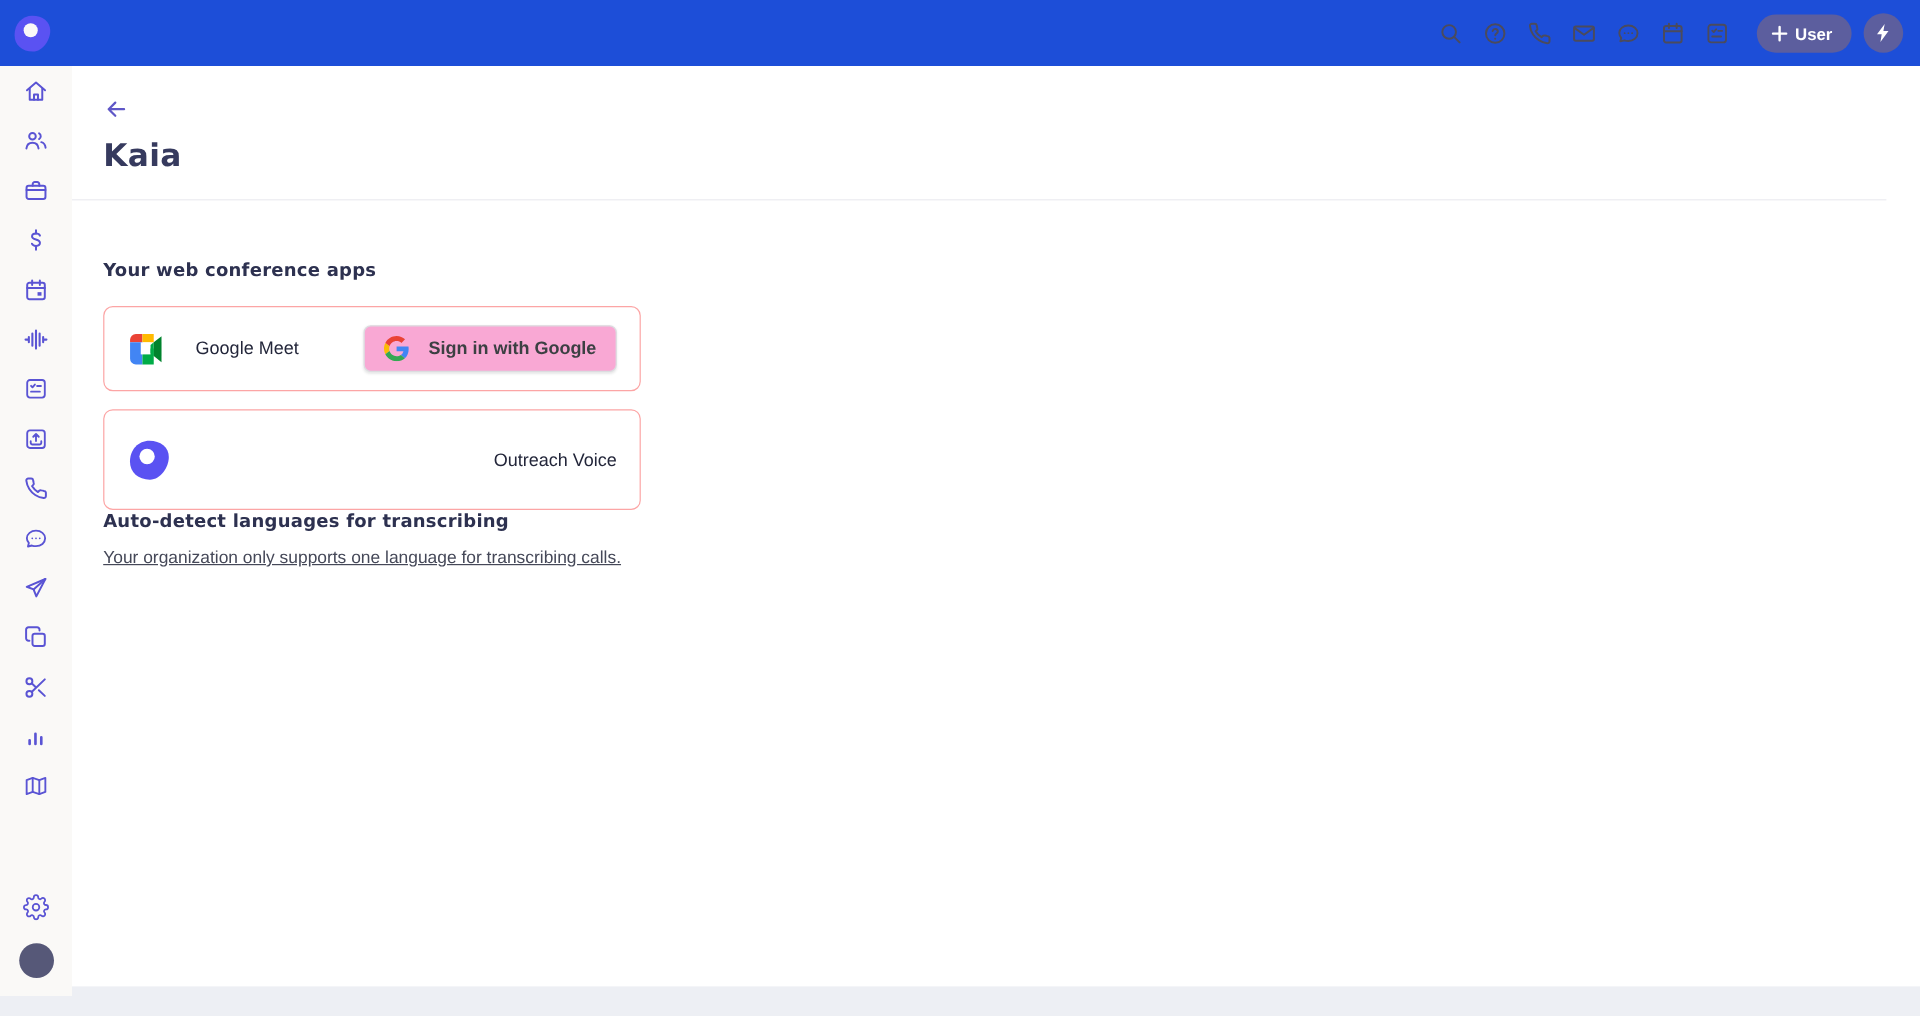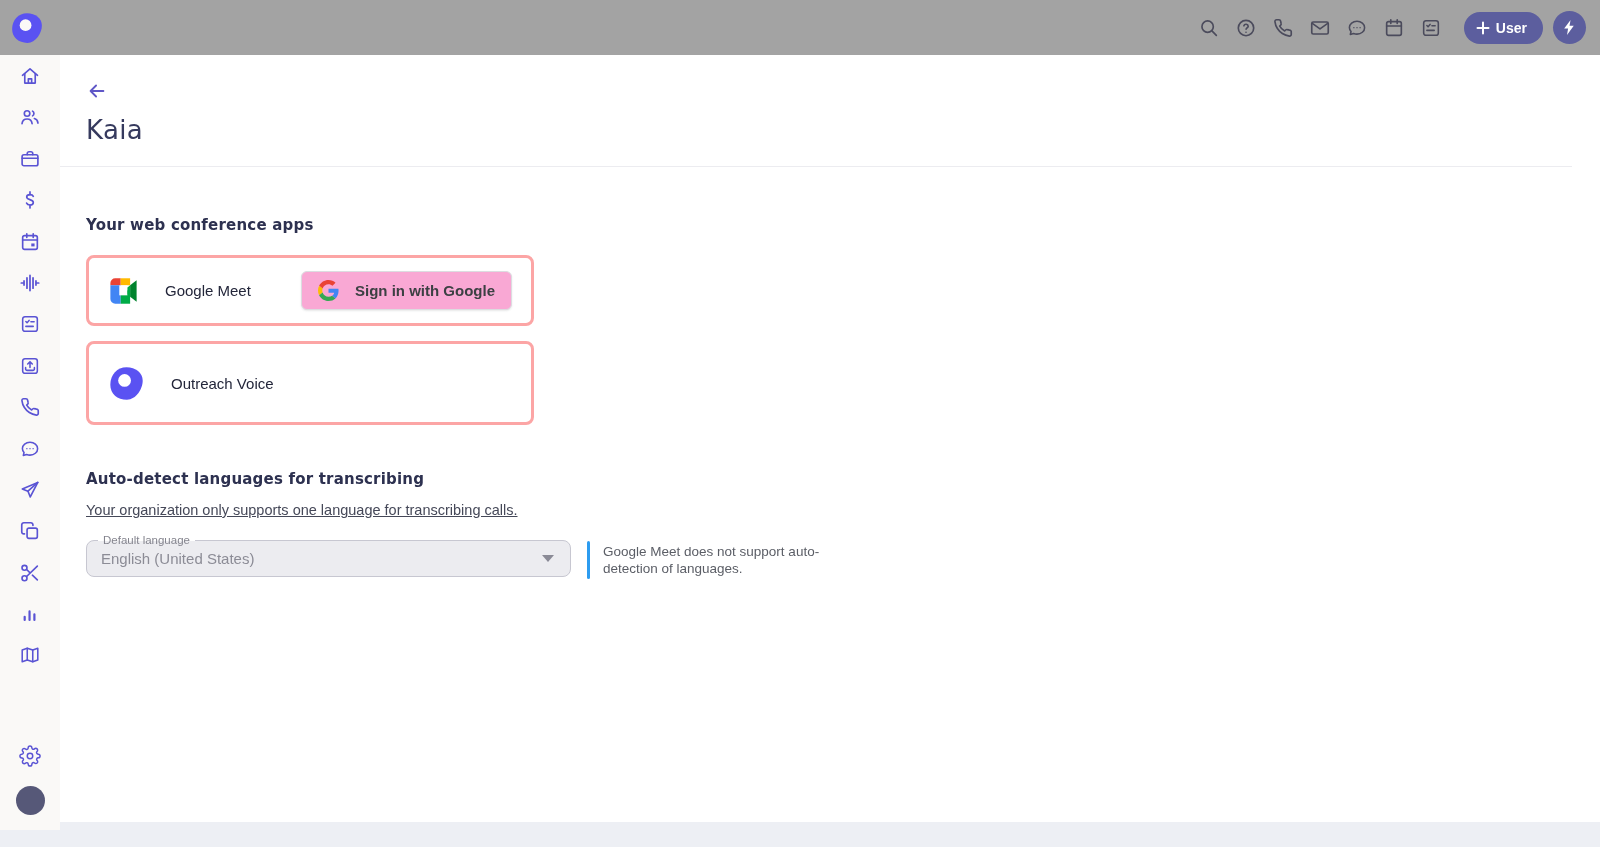--- a/index.html
+++ b/index.html
@@ -1,20 +1,20 @@
 <!DOCTYPE html>
 <html><head>
 <meta charset="utf-8">
 <style>
   * { margin:0; padding:0; box-sizing:border-box; }
   html,body { width:1600px; height:847px; overflow:hidden;
     font-family:"Liberation Sans", sans-serif; background:#edeff4; }
 
   
-  .topbar { height:55px; background:#a3a3a3; display:flex; align-items:center; padding:0 14px 0 9px; }
+  .topbar { height:55px; background:#1d4ed8; display:flex; align-items:center; padding:0 14px 0 9px; }
   .logo { width:36px; height:36px; display:flex; align-items:center; justify-content:center; cursor:pointer; }
   .topbar-spacer { flex:1; }
   .topbar-icons { display:flex; align-items:center; gap:15px; color:#4b4b5c; }
   .tb-icn { width:22px; height:22px; display:block; cursor:pointer; }
   .user-btn { margin-left:22px; height:32px; padding:0 16px 0 12px; border:0; border-radius:16px;
     background:#5c5e9e; color:#fff; font-family:"Liberation Sans",sans-serif; font-size:14px; font-weight:bold;
     display:flex; align-items:center; gap:6px; cursor:pointer; }
   .bolt-btn { margin-left:10px; width:33px; height:33px; border:0; border-radius:50%;
     background:#5c5e9e; display:flex; align-items:center; justify-content:center; cursor:pointer; }
 
@@ -23,38 +23,38 @@
   .sidebar { width:60px; background:#faf9f7; display:flex; flex-direction:column; align-items:center;
     padding:10px 0 15px 0; gap:19.4px; color:#5a54d4; }
   .sb-icn { width:22px; height:22px; display:block; cursor:pointer; flex:none; }
   .sb-gear { margin-top:auto; }
   .avatar { width:29px; height:29px; border-radius:50%; background:#565878; cursor:pointer; flex:none; }
 
   .main { flex:1; background:#fff; height:767px; padding:25px 28px 0 26px; }
 
   
   .back { width:22px; height:22px; color:#5f57c7; cursor:pointer; display:block; }
-  .page-title { margin-top:13px; font-family:"DejaVu Sans",sans-serif; font-size:26px; font-weight:normal;
+  .page-title { margin-top:13px; font-family:"DejaVu Sans",sans-serif; font-size:26px; font-weight:bold;
     color:#363a5e; letter-spacing:.3px; }
   .divider { border:0; border-top:1px solid #ececf0; margin:21px 0 0 -26px; }
 
   
   .sec-heading { font-family:"DejaVu Sans",sans-serif; font-size:15px; font-weight:bold;
     color:#2d3150; letter-spacing:.2px; }
   .sec1 { margin-top:49px; }
-  .card { width:448px; border:3px solid #fca5a5; border-radius:8px; background:#fff;
-    display:flex; align-items:center; padding:0 19px; }
+  .card { width:448px; border:1px solid #fca5a5; border-radius:8px; background:#fff;
+    display:flex; align-items:center; padding:0 19px;justify-content:space-between; }
   .card1 { height:71px; margin-top:21px; }
   .card2 { height:84px; margin-top:15px; }
   .card-label { font-size:15px; color:#23263a; margin-left:26px; }
   .gbtn { margin-left:auto; height:39px; padding:0 16px; background:#f9a8d4; border:1px solid #dcdce0;
     border-radius:6px; box-shadow:0 1px 2px rgba(60,64,67,.12); display:flex; align-items:center; gap:16px;
     font-family:"Liberation Sans",sans-serif; font-size:15px; font-weight:bold; color:#3c4043; cursor:pointer; }
 
-  .sec2 { margin-top:45px; }
+  .sec2 { }
   .sec-desc { margin-top:14px; font-size:14.5px; color:#454858;text-decoration:underline; }
 
   .field-row { margin-top:22px; display:flex; align-items:flex-start; gap:16px; }
   .select { position:relative; width:485px; height:37px; background:#ececf0;
     border:1px solid #c7c7d1; border-radius:8px; display:flex; align-items:center; cursor:pointer; }
   .select-label { position:absolute; top:-8px; left:11px; padding:0 5px; font-size:11.5px; color:#84848e;
     background:linear-gradient(#fff 0 52%, #ececf0 52% 100%); line-height:15px; }
   .select-value { font-size:15px; color:#8c8c96; padding-left:14px; flex:1;
     white-space:nowrap; overflow:hidden; }
   .caret { width:0; height:0; border-left:6px solid transparent; border-right:6px solid transparent;
@@ -237,28 +237,17 @@
           <circle cx="21.5" cy="20" r="8.3" fill="#fff"></circle>
         </svg>
         <span class="card-label">Outreach Voice</span>
       </div>
     </section>
 
     <section class="sec2">
       <h2 class="sec-heading">Auto-detect languages for transcribing</h2>
       <p class="sec-desc">Your organization only supports one language for transcribing calls.</p>
 
-      <div class="field-row">
-        <div class="select">
-          <span class="select-label">Default language</span>
-          <span class="select-value">English (United States)</span>
-          <span class="caret"></span>
-        </div>
-        <div class="note">
-          <span class="note-bar"></span>
-          <span class="note-text">Google Meet does not support auto-detection of languages.</span>
-        </div>
-      </div>
     </section>
   </main>
 </div>
 
 <div class="bottom-strip"></div>
 
 </body></html>

